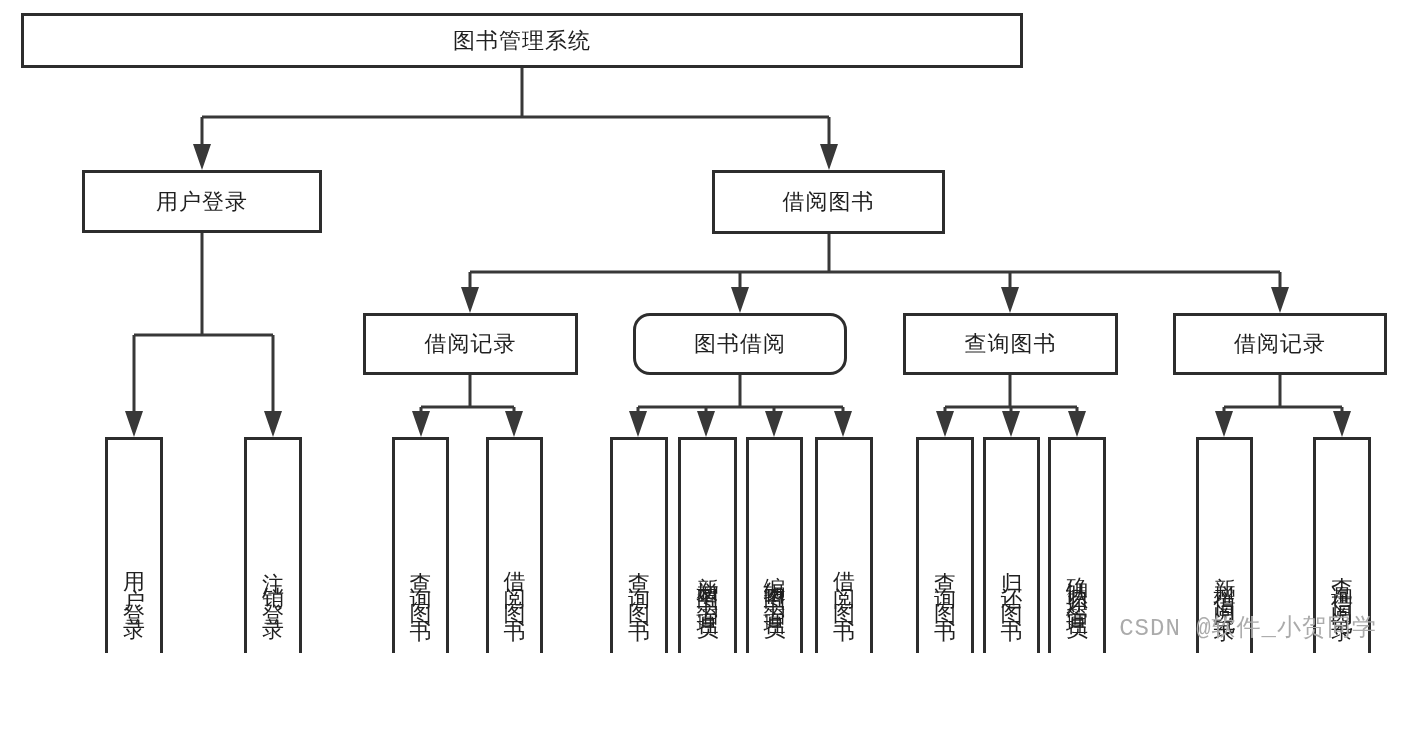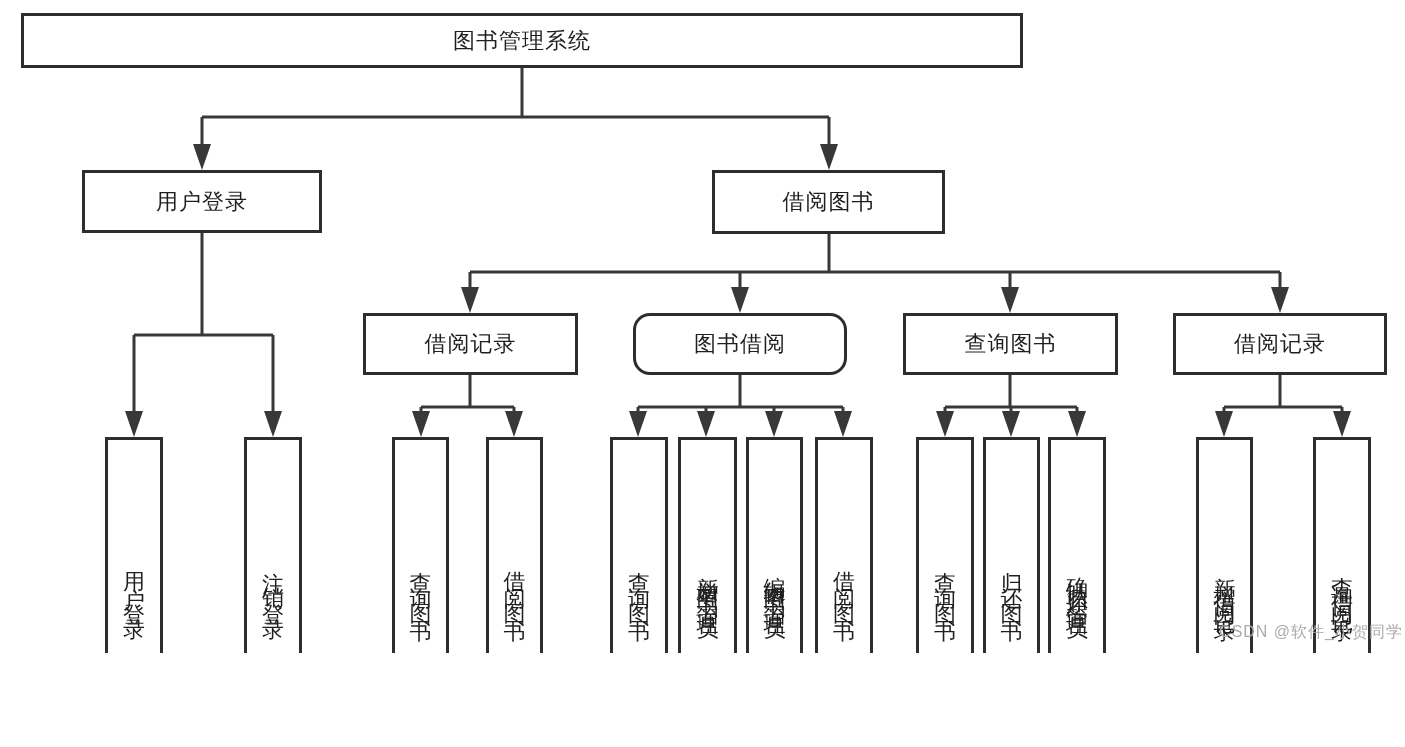--- a/index.html
+++ b/index.html
@@ -34,26 +34,27 @@
     writing-mode:vertical-rl;
     text-orientation:mixed;
     font-size:22px;
     line-height:1;
   }
   .sp-s { letter-spacing:16px; }
   .sp-m { letter-spacing:9px;  }
   .sp-l { letter-spacing:6px;  }
   .watermark {
     position:absolute;
-    right:2px; bottom:10px;
-    font-size:16px;
+    right:28px; bottom:10px;
+    font-size:24px;
     color:#ababab;
     letter-spacing:1px;
     z-index:2;
     white-space:nowrap;
+    font-family:Liberation Mono, monospace;
   }
 </style>
 </head>
 <body>
 
 <div class="stage">
 
   <svg class="connectors" viewBox="0 0 1405 747" xmlns="http://www.w3.org/2000/svg">
     <path fill="none" stroke="#383838" stroke-width="3" d="
       M522 68V117 M202 117H829 M202 117V147 M829 117V147

